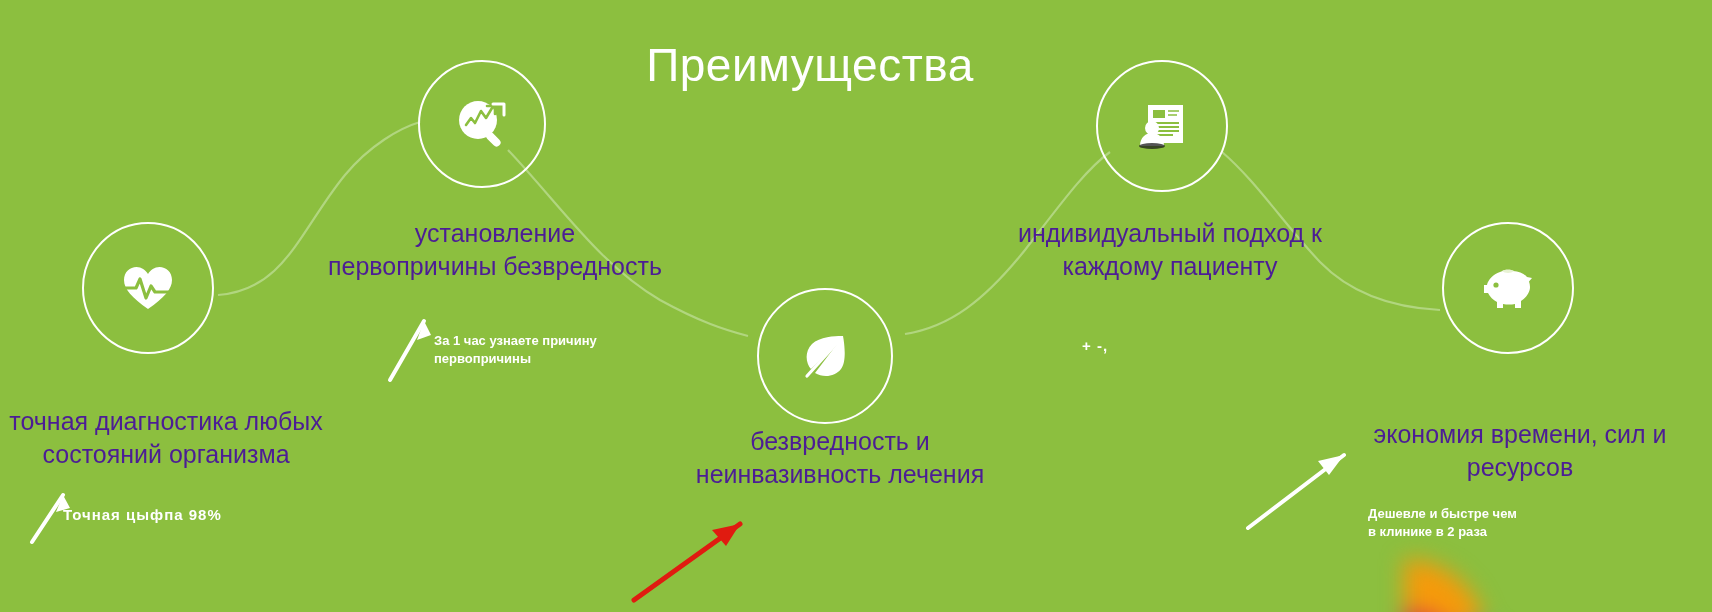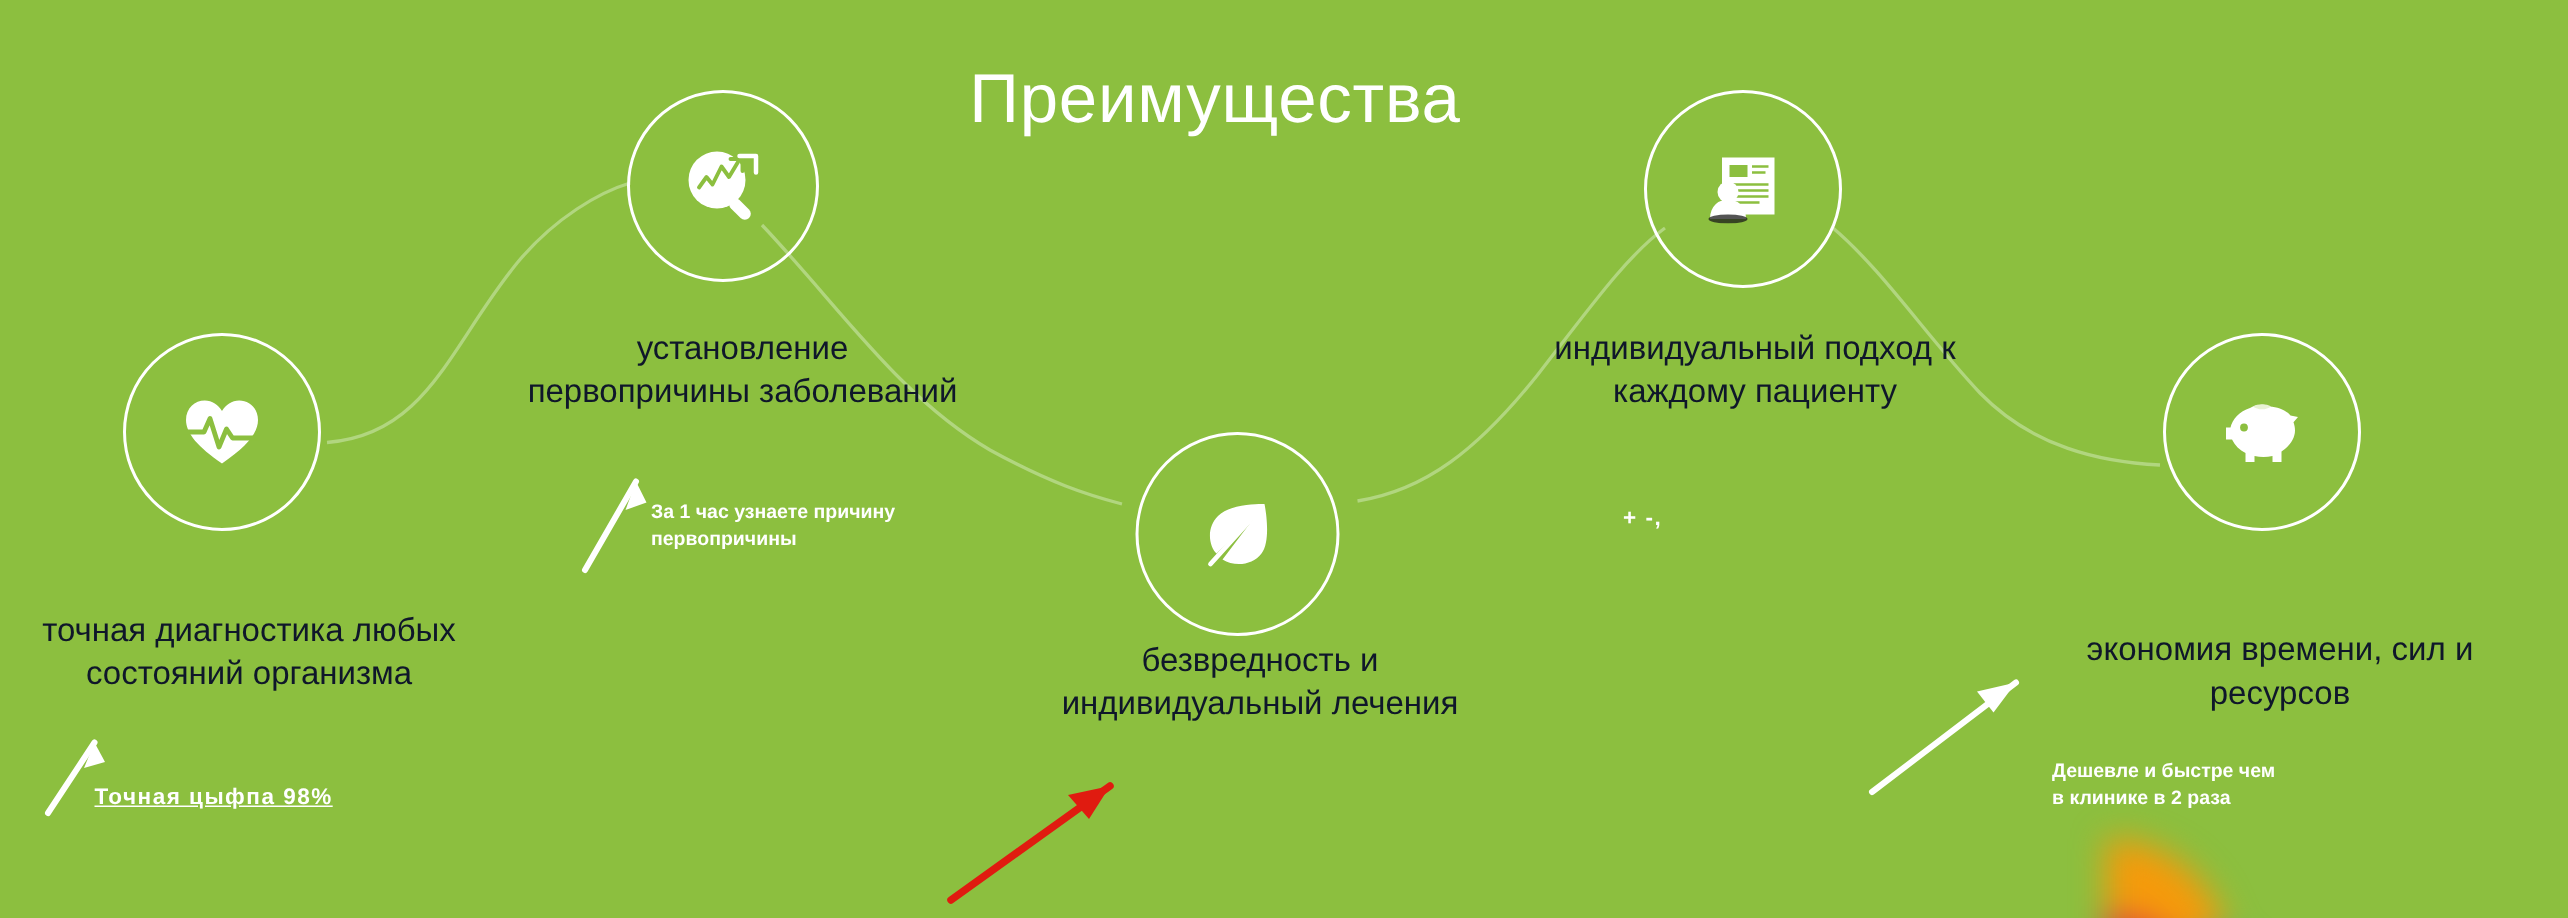--- a/index.html
+++ b/index.html
@@ -52,22 +52,22 @@
     box-sizing: border-box;
     display: flex;
     align-items: center;
     justify-content: center;
   }
   .node-circle svg {
     display: block;
   }
   .node-label {
     position: absolute;
-    color: #0f172a;
-    font-size: 22px;
+    color: #4c1d95;
+    font-size: 25px;
     font-weight: 300;
     line-height: 1.32;
     text-align: center;
   }
   .note-text {
     position: absolute;
     color: #ffffff;
     font-size: 13px;
     font-weight: 600;
     line-height: 1.35;
@@ -126,34 +126,34 @@
         <circle cx="22" cy="22" r="19" fill="#ffffff"></circle>
         <path d="M10 27 L15 20 L19 25 L25 13 L30 20 L36 10" fill="none" stroke="#8cbf3f" stroke-width="2.6" stroke-linejoin="round" stroke-linecap="round"></path>
         <path d="M31 8 L39 8 L39 16" fill="none" stroke="#8cbf3f" stroke-width="2.6" stroke-linejoin="round" stroke-linecap="round"></path>
         <path d="M37 6 L48 6 L48 17" fill="none" stroke="#ffffff" stroke-width="3" stroke-linejoin="round" stroke-linecap="round"></path>
         <rect x="33" y="33" width="8" height="17" rx="4" transform="rotate(-45 37 41)" fill="#ffffff"></rect>
       </svg>
     </span>
   </div>
   <div class="node-label" style="left:300px; top:217px; width:390px;">
     <div>установление</div>
-    <div>первопричины заболеваний</div>
+    <div>первопричины безвредность</div>
   </div>
 
   <div class="node-circle" style="left:757px; top:288px; width:136px; height:136px;">
     <span>
       <svg width="44" height="46" viewBox="0 0 44 46" xmlns="http://www.w3.org/2000/svg">
         <path d="M40 3 C40 3 18 2 9 11 C1 19 3 31 8 36 L34 11 L12 40 C20 45 32 44 38 36 C45 27 40 3 40 3 Z" fill="#ffffff"></path>
         <path d="M33 11 L4 43" fill="none" stroke="#ffffff" stroke-width="3.2" stroke-linecap="round"></path>
       </svg>
     </span>
   </div>
   <div class="node-label" style="left:640px; top:425px; width:400px;">
     <div>безвредность и</div>
-    <div>индивидуальный лечения</div>
+    <div>неинвазивность лечения</div>
   </div>
 
   <div class="node-circle" style="left:1096px; top:60px; width:132px; height:132px;">
     <span>
       <svg width="50" height="46" viewBox="0 0 50 46" xmlns="http://www.w3.org/2000/svg">
         <path d="M11 2 L46 2 L46 40 L11 40 Z" fill="#ffffff"></path>
         <rect x="16" y="7" width="12" height="8" fill="#8cbf3f"></rect>
         <path d="M31 8 L42 8 M31 12 L40 12" stroke="#8cbf3f" stroke-width="1.6"></path>
         <path d="M16 20 L42 20 M16 24 L42 24 M16 28 L42 28 M16 32 L36 32" stroke="#8cbf3f" stroke-width="1.8"></path>
         <circle cx="15" cy="25" r="7" fill="#ffffff"></circle>
@@ -197,21 +197,21 @@
       <path d="M634 600 L740 524" stroke="#e01b10" stroke-width="5" stroke-linecap="round" fill="none"></path>
       <path d="M740 524 L712 530 L726 546 Z" fill="#e01b10"></path>
     </g>
 
     <g>
       <path d="M1248 528 L1344 455" stroke="#ffffff" stroke-width="4" stroke-linecap="round" fill="none"></path>
       <path d="M1344 455 L1318 461 L1329 475 Z" fill="#ffffff"></path>
     </g>
   </svg>
 
-  <div class="note-small" style="left:63px; top:523px;text-decoration:underline;">Точная цыфпа 98%</div>
+  <div class="note-small" style="left:63px; top:506px;">Точная цыфпа 98%</div>
 
   <div class="note-text clip-box" style="left:434px; top:332px; width:260px; height:40px;">
     <div>За 1 час узнаете причину</div>
     <div>первопричины</div>
   </div>
 
 
   <div class="note-small" style="left:1082px; top:337px;">+ -,</div>
 
   <div class="note-text clip-box" style="left:1368px; top:505px; width:270px; height:38px;">

